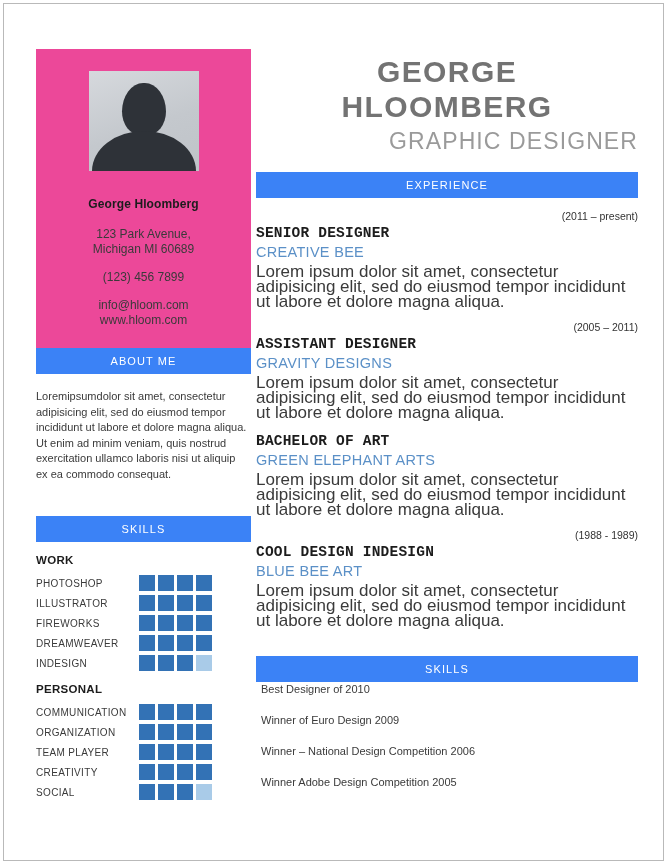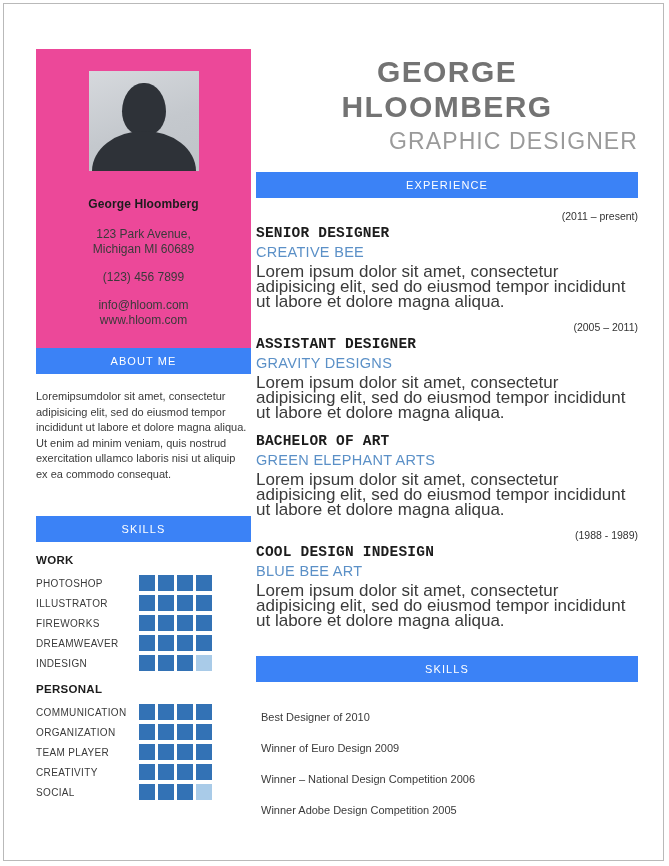--- a/index.html
+++ b/index.html
@@ -186,21 +186,21 @@
     line-height: 19px;
   }
   .entry-desc {
     font-size: 17px;
     color: #3a3a3a;
     line-height: 15px;
     margin-top: 2px;
   }
 
   #awards-bar { margin-top: 28px; }
-  .awards-list { padding-top: 28px; }
+  .awards-list { padding-top: 0; }
   .award-item {
     font-size: 11px;
     color: #3a3a3a;
     line-height: 15px;
     margin-bottom: 16px;
     padding-left: 5px;
   }
 </style>
 </head>
 <body>

